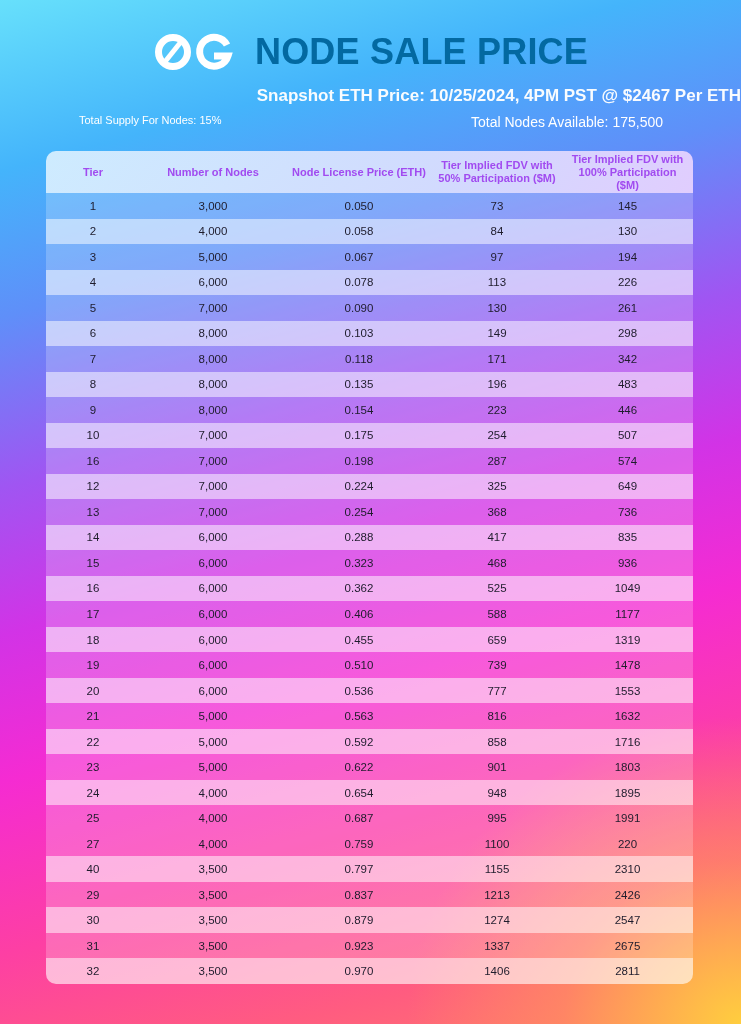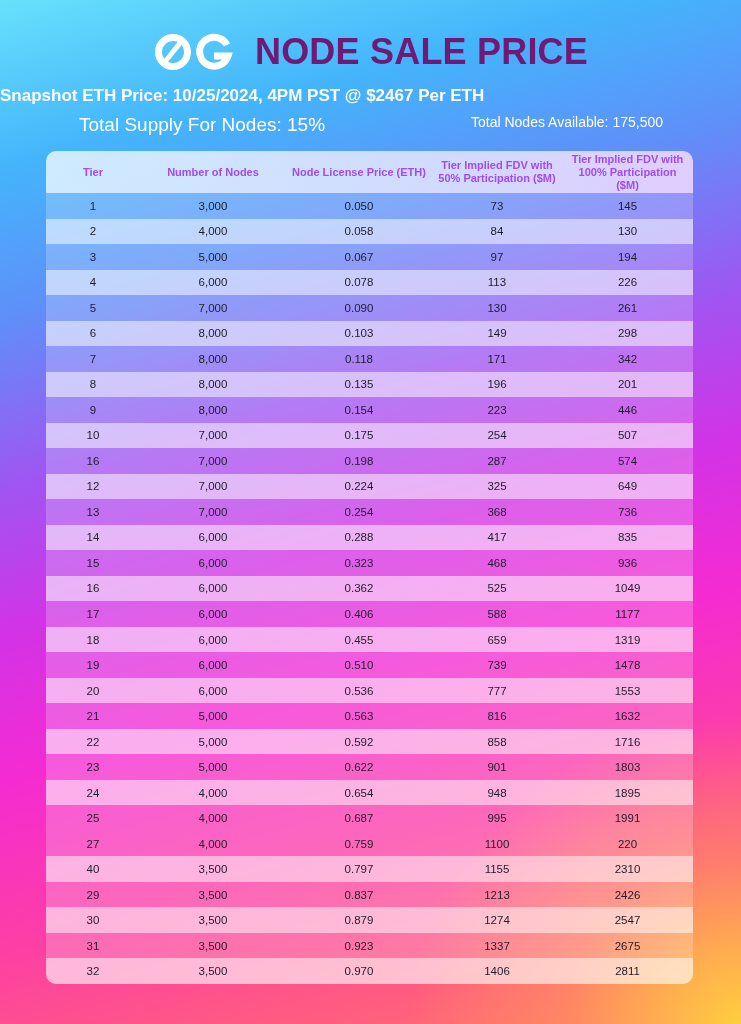--- a/index.html
+++ b/index.html
@@ -13,31 +13,31 @@
     }
     .header {
       position: absolute; left: 0; top: 0; width: 741px; height: 150px;
     }
     .title-row {
       position: absolute; top: 30px; left: 0; width: 741px;
       display: flex; justify-content: center; align-items: center; gap: 12px;
     }
     .logo { width: 82px; height: 44px; display: block; }
     .title {
-      color: #701a75; font-weight: 700; font-size: 36px; letter-spacing: 0.2px;
+      color: #0369a1; font-weight: 700; font-size: 36px; letter-spacing: 0.2px;
       font-family: "Liberation Sans", "DejaVu Sans", sans-serif;
       margin-left: 8px;
     }
     .snapshot {
-      position: absolute; top: 86px; left: 0; width: 741px; text-align: left;
+      position: absolute; top: 86px; left: 0; width: 741px; text-align: right;
       color: #fff; font-size: 17px; font-weight: 700; opacity: 0.97;
     }
     .supply {
       position: absolute; top: 114px; left: 79px;
-      color: #fff; font-size: 19px;
+      color: #fff; font-size: 11px;
     }
     .nodes-available {
       position: absolute; top: 114px; right: 78px;
       color: #fff; font-size: 14px;
     }
     .table-wrap {
       position: absolute; left: 46px; top: 151px; width: 647px; height: 833px;
       border-radius: 10px; overflow: hidden;
       background: rgba(255,255,255,0.0);
     }
@@ -149,21 +149,21 @@
           <td>8,000</td>
           <td>0.118</td>
           <td>171</td>
           <td>342</td>
         </tr>
         <tr class="even">
           <td>8</td>
           <td>8,000</td>
           <td>0.135</td>
           <td>196</td>
-          <td>201</td>
+          <td>483</td>
         </tr>
         <tr class="odd">
           <td>9</td>
           <td>8,000</td>
           <td>0.154</td>
           <td>223</td>
           <td>446</td>
         </tr>
         <tr class="even">
           <td>10</td>

